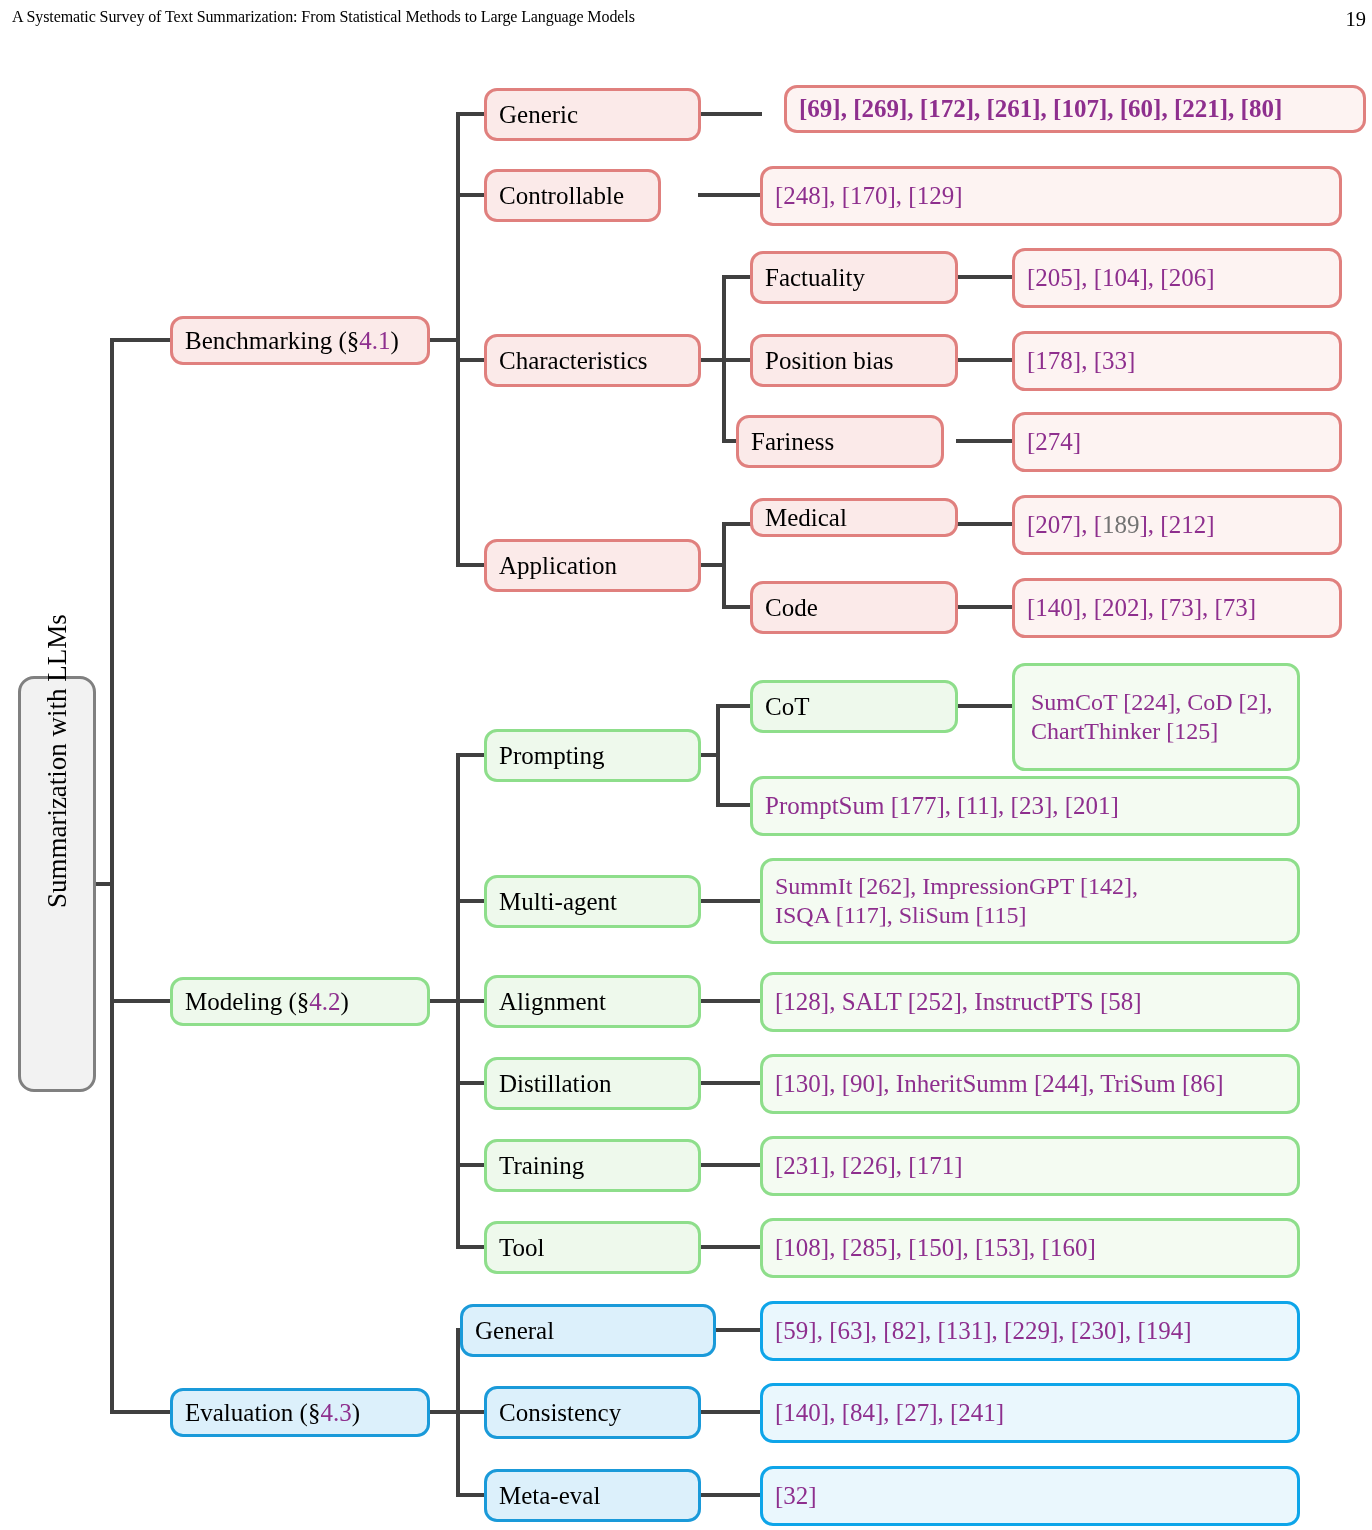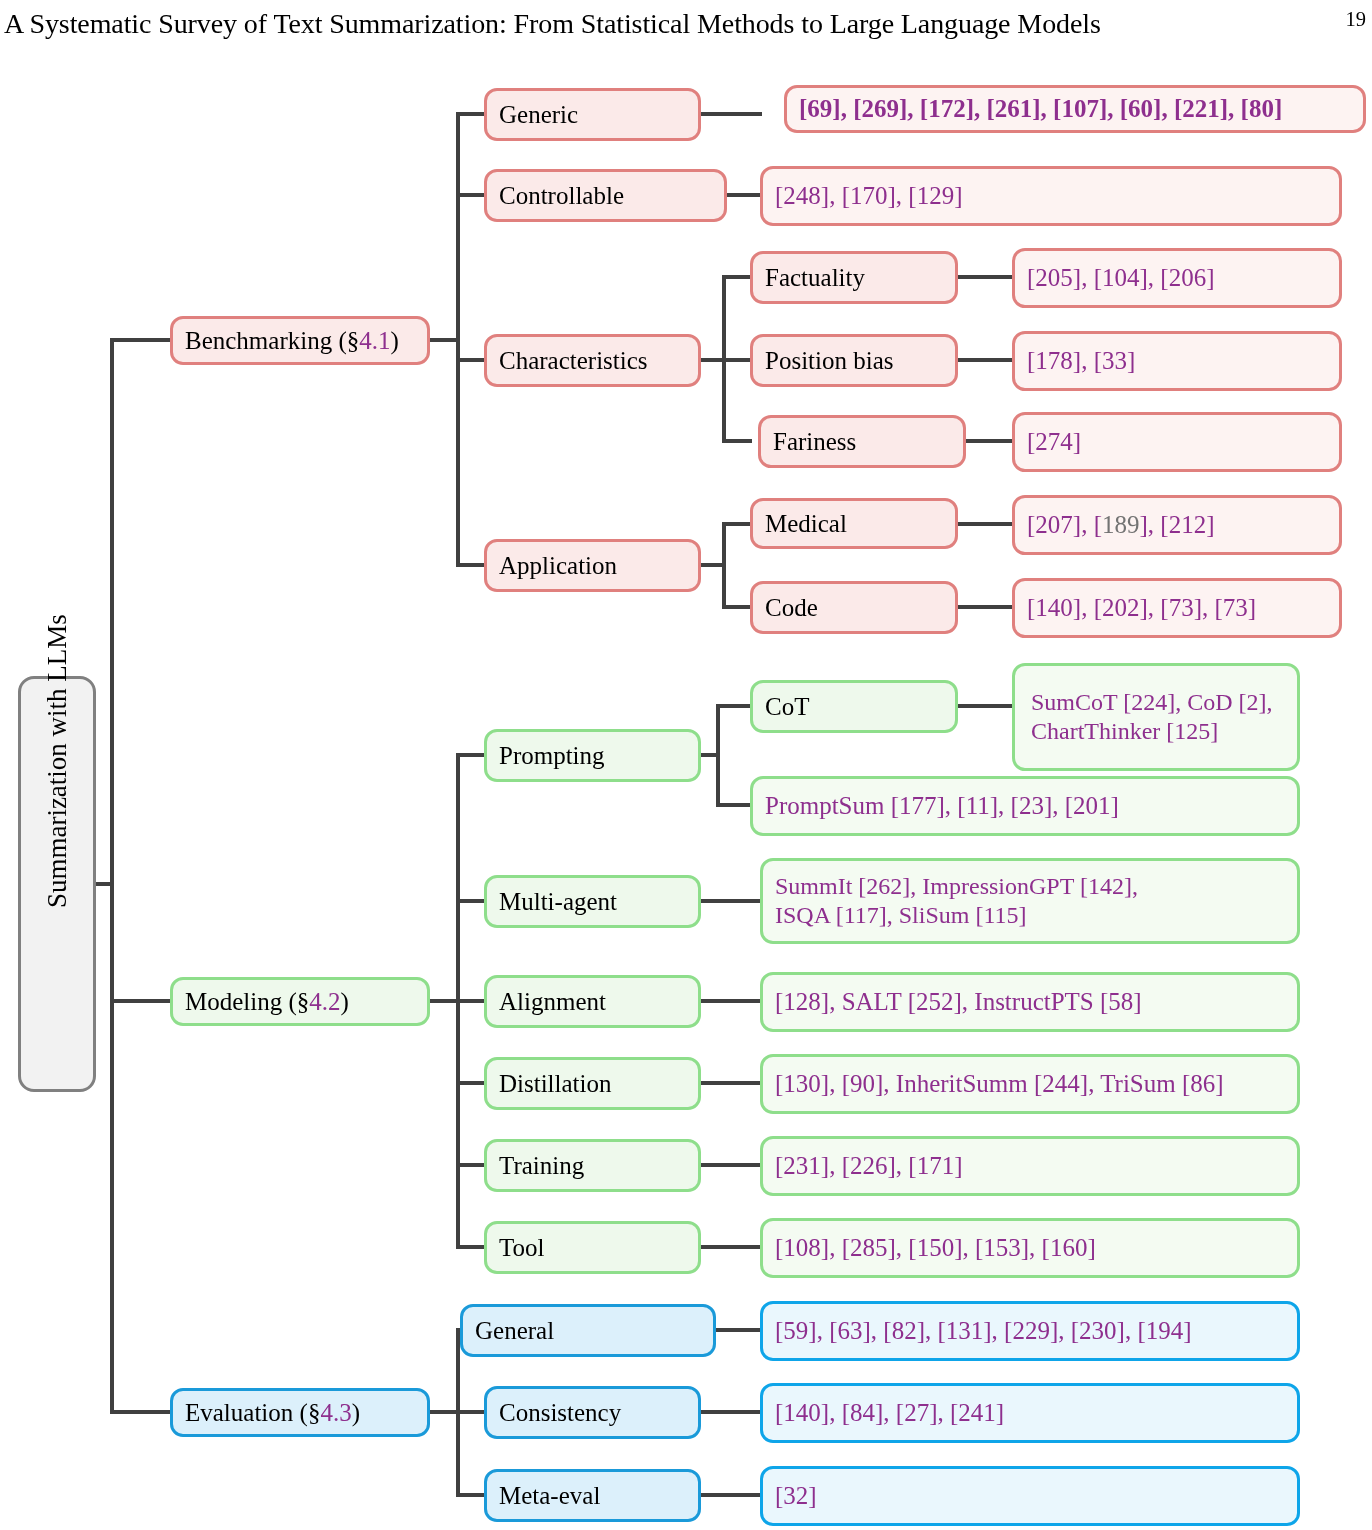--- a/index.html
+++ b/index.html
@@ -6,21 +6,21 @@
   body{
     width:1372px;height:1530px;position:relative;overflow:hidden;
     font-family:"Liberation Serif","DejaVu Serif",serif;
     color:#000;
   }
   
   #page-header{
     position:absolute;left:0;top:8px;width:1372px;height:34px;
   }
   #header-title{
-    position:absolute;left:4px;top:0;font-size:28px;letter-spacing:-0.1px;white-space:nowrap;
+    position:absolute;left:12px;top:0;font-size:16px;letter-spacing:-0.1px;white-space:nowrap;
   }
   #page-number{
     position:absolute;right:6px;top:0;font-size:20.5px;
   }
 
   
   #tree{position:absolute;left:0;top:0;width:1372px;height:1530px;}
   #edges{position:absolute;left:0;top:0;width:1372px;height:1530px;}
 
   
@@ -148,21 +148,21 @@
     <span class="txt"><span>Modeling (§</span><span class="sec">4.2</span><span>)</span></span>
   </div>
 
   <div class="node blue" style="left:170px;top:1388px;width:260px;height:49px;">
     <span class="txt"><span>Evaluation (§</span><span class="sec">4.3</span><span>)</span></span>
   </div>
 
   <div class="node red" style="left:484px;top:88px;width:217px;height:53px;">
     <span class="txt">Generic</span>
   </div>
-  <div class="node red" style="left:484px;top:169px;width:243px;height:53px;">
+  <div class="node red" style="left:484px;top:169px;width:177px;height:53px;">
     <span class="txt">Controllable</span>
   </div>
   <div class="node red" style="left:484px;top:334px;width:217px;height:53px;">
     <span class="txt">Characteristics</span>
   </div>
   <div class="node red" style="left:484px;top:539px;width:217px;height:53px;">
     <span class="txt">Application</span>
   </div>
 
   <div class="node red-lite cite" style="left:784px;top:85px;width:582px;height:48px;font-weight:bold;">
@@ -171,35 +171,35 @@
   <div class="node red-lite cite" style="left:760px;top:166px;width:582px;height:60px;">
     <span class="txt ref">[<span style="color:#8e2f8e">248</span>], [<span style="color:#8e2f8e">170</span>], [<span style="color:#8e2f8e">129</span>]</span>
   </div>
 
   <div class="node red" style="left:750px;top:251px;width:208px;height:53px;">
     <span class="txt">Factuality</span>
   </div>
   <div class="node red" style="left:750px;top:334px;width:208px;height:53px;">
     <span class="txt">Position bias</span>
   </div>
-  <div class="node red" style="left:758px;top:415px;width:208px;height:53px;align-items:center;">
+  <div class="node red" style="left:736px;top:415px;width:208px;height:53px;align-items:center;">
     <span class="txt">Fariness</span>
   </div>
 
   <div class="node red-lite cite" style="left:1012px;top:248px;width:330px;height:60px;">
     <span class="txt ref">[<span style="color:#8e2f8e">205</span>], [<span style="color:#8e2f8e">104</span>], [<span style="color:#8e2f8e">206</span>]</span>
   </div>
   <div class="node red-lite cite" style="left:1012px;top:331px;width:330px;height:60px;">
     <span class="txt ref">[<span style="color:#8e2f8e">178</span>], [<span style="color:#8e2f8e">33</span>]</span>
   </div>
   <div class="node red-lite cite" style="left:1012px;top:412px;width:330px;height:60px;">
     <span class="txt ref">[<span style="color:#8e2f8e">274</span>]</span>
   </div>
 
-  <div class="node red" style="left:750px;top:498px;width:208px;height:51px;">
+  <div class="node red" style="left:750px;top:498px;width:208px;height:39px;">
     <span class="txt">Medical</span>
   </div>
   <div class="node red" style="left:750px;top:581px;width:208px;height:53px;">
     <span class="txt">Code</span>
   </div>
 
   <div class="node red-lite cite" style="left:1012px;top:495px;width:330px;height:60px;">
     <span class="txt ref">[<span style="color:#8e2f8e">207</span>], [<span style="color:#737373">189</span>], [<span style="color:#8e2f8e">212</span>]</span>
   </div>
   <div class="node red-lite cite" style="left:1012px;top:578px;width:330px;height:60px;">

